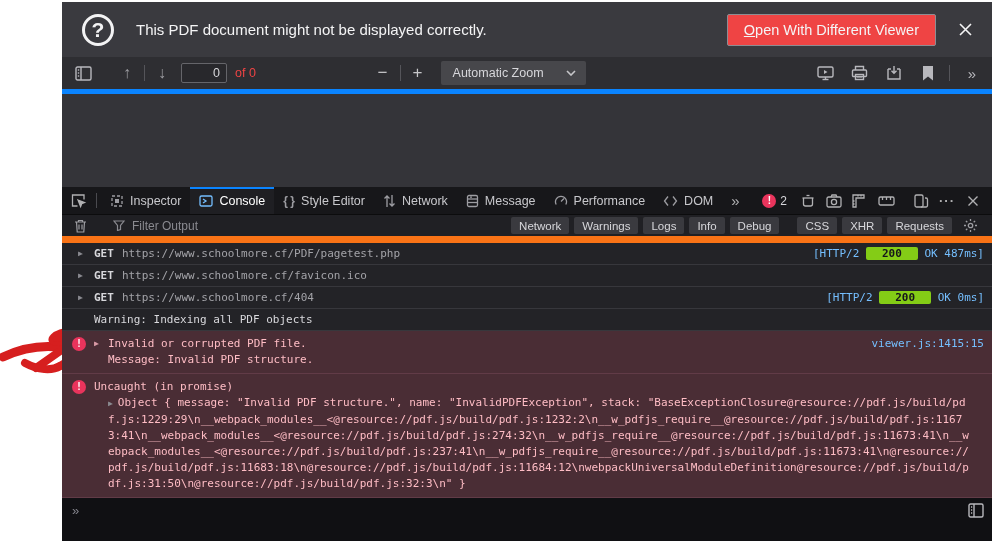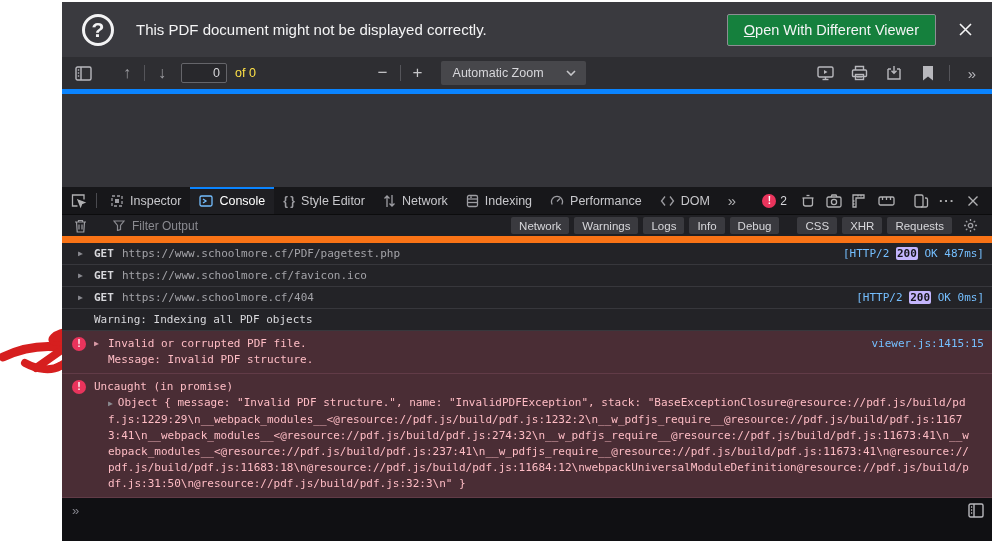--- a/index.html
+++ b/index.html
@@ -11,38 +11,38 @@
   .window { position:absolute; left:62px; top:2px; width:930px; height:539px;
             background:#232327; display:flex; flex-direction:column; }
 
   
   .notifbar { height:55px; background:#3a3a3f; display:flex; align-items:center;
               padding:0 14px 0 20px; flex-shrink:0; }
   .qcircle { width:32px; height:32px; border:3px solid #f3f3f4; border-radius:50%;
              color:#f3f3f4; font-weight:bold; font-size:21px; display:flex;
              align-items:center; justify-content:center; flex-shrink:0; }
   .notif-msg { color:#f4f4f5; font-size:15px; margin-left:22px; }
-  .notif-btn { margin-left:auto; background:#15803d; border:1px solid #8d8d93;
+  .notif-btn { margin-left:auto; background:#ef4444; border:1px solid #8d8d93;
                color:#f4f4f5; font-size:14.5px; padding:7px 16px; border-radius:2px;
                font-family:inherit; cursor:pointer; }
   .notif-btn .ak { text-decoration:underline; }
   .notif-close { margin-left:16px; color:#f4f4f5; width:26px; height:26px;
                  display:flex; align-items:center; justify-content:center; cursor:pointer; }
 
   
   .pdftoolbar { height:32px; background:#2e2e32; display:flex; align-items:center;
                 padding:0 8px; flex-shrink:0; color:#c6c6c9; }
   .tbtn { width:26px; height:26px; display:flex; align-items:center; justify-content:center;
           color:#b8b8bd; cursor:pointer; flex-shrink:0; }
   .tsep { width:1px; height:16px; background:#55555a; margin:0 4px; flex-shrink:0; }
   .arrowglyph { font-size:16px; color:#9d9da2; }
   .pageinput { width:46px; height:20px; background:#28282c; border:1px solid #65656a;
                border-radius:2px; color:#d7d7db; text-align:right; padding:0 6px;
                font-size:12.5px; font-family:inherit; margin:0 4px 0 6px; }
-  .ofcount { font-size:12.5px; color:#fde047; margin-left:4px; white-space:nowrap; }
+  .ofcount { font-size:12.5px; color:#ef4444; margin-left:4px; white-space:nowrap; }
   .zoomgroup { display:flex; align-items:center; margin:0 auto; }
   .pm { font-size:17px; color:#c6c6c9; }
   .zoomselect { display:flex; align-items:center; gap:22px; background:#47474b;
                 border-radius:2px; height:24px; padding:0 10px 0 12px; margin-left:10px;
                 color:#d7d7db; font-size:12.5px; cursor:pointer; white-space:nowrap; }
   .rtools { display:flex; align-items:center; margin-left:auto; }
   .dblchev { font-size:15px; color:#b8b8bd; letter-spacing:-2px; }
 
   
   .progress { height:5px; background:#0a84ff; flex-shrink:0; }
@@ -84,22 +84,22 @@
   .console { flex-shrink:0; font-family:"DejaVu Sans Mono","Liberation Mono",monospace;
              font-size:11px; }
   .crow { display:flex; align-items:baseline; border-bottom:1px solid #37373c;
           min-height:21px; line-height:21px; padding:0 8px 0 16px; }
   .twist { color:#8a8a90; font-size:8px; width:16px; flex-shrink:0; align-self:center; }
   .method { color:#d7d7db; font-weight:bold; margin-right:8px; }
   .url { color:#a3a3a8; }
   .warntext { color:#d9d9dd; margin-left:16px; }
   .spacer { flex:1; }
   .status { color:#75bfff; white-space:nowrap; }
-  .badge200 { background:#c4b5fd; color:#15151a; font-weight:bold; border-radius:2px;
-              padding:0 1px; }
+  .badge200 { background:#84cc16; color:#15151a; font-weight:bold; border-radius:2px;
+              padding:0 16px; }
   .srclink { color:#75bfff; white-space:nowrap; cursor:pointer; }
 
   .erow { display:flex; background:#4a2d35; border-bottom:1px solid #613b47;
           padding:5px 8px 5px 10px; color:#ffbdc5; line-height:16px; }
   .eicon { width:14px; height:14px; border-radius:50%; background:#e9345c; color:#fff;
            font-size:10px; font-weight:bold; display:flex; align-items:center;
            justify-content:center; flex-shrink:0; margin:1px 8px 0 0; }
   .ebody { flex:1; min-width:0; }
   .eline { display:flex; align-items:baseline; }
   .eline .twist { color:#d99aa6; width:14px; }
@@ -269,21 +269,21 @@
 
         <div class="tab">
           <span class="ticon">
             <svg class="ic" width="13" height="14" viewBox="0 0 13 14" fill="none" stroke="currentColor" stroke-width="1.3">
               <rect x="1.5" y="1.5" width="10" height="11" rx="1.5"></rect>
               <line x1="1.5" y1="5" x2="11.5" y2="5"></line>
               <line x1="1.5" y1="8.5" x2="11.5" y2="8.5"></line>
               <line x1="4" y1="3.2" x2="6" y2="3.2"></line>
             </svg>
             </span>
-          <span>Indexing</span>
+          <span>Message</span>
         </div>
 
         <div class="tab">
           <span class="ticon">
             <svg class="ic" width="14" height="14" viewBox="0 0 14 14" fill="none" stroke="currentColor" stroke-width="1.3">
               <path d="M2.2,10.5 A5.5 5.5 0 1 1 11.8,10.5"></path>
               <line x1="7" y1="7.5" x2="10" y2="4.5"></line>
             </svg>
             </span>
           <span>Performance</span>

